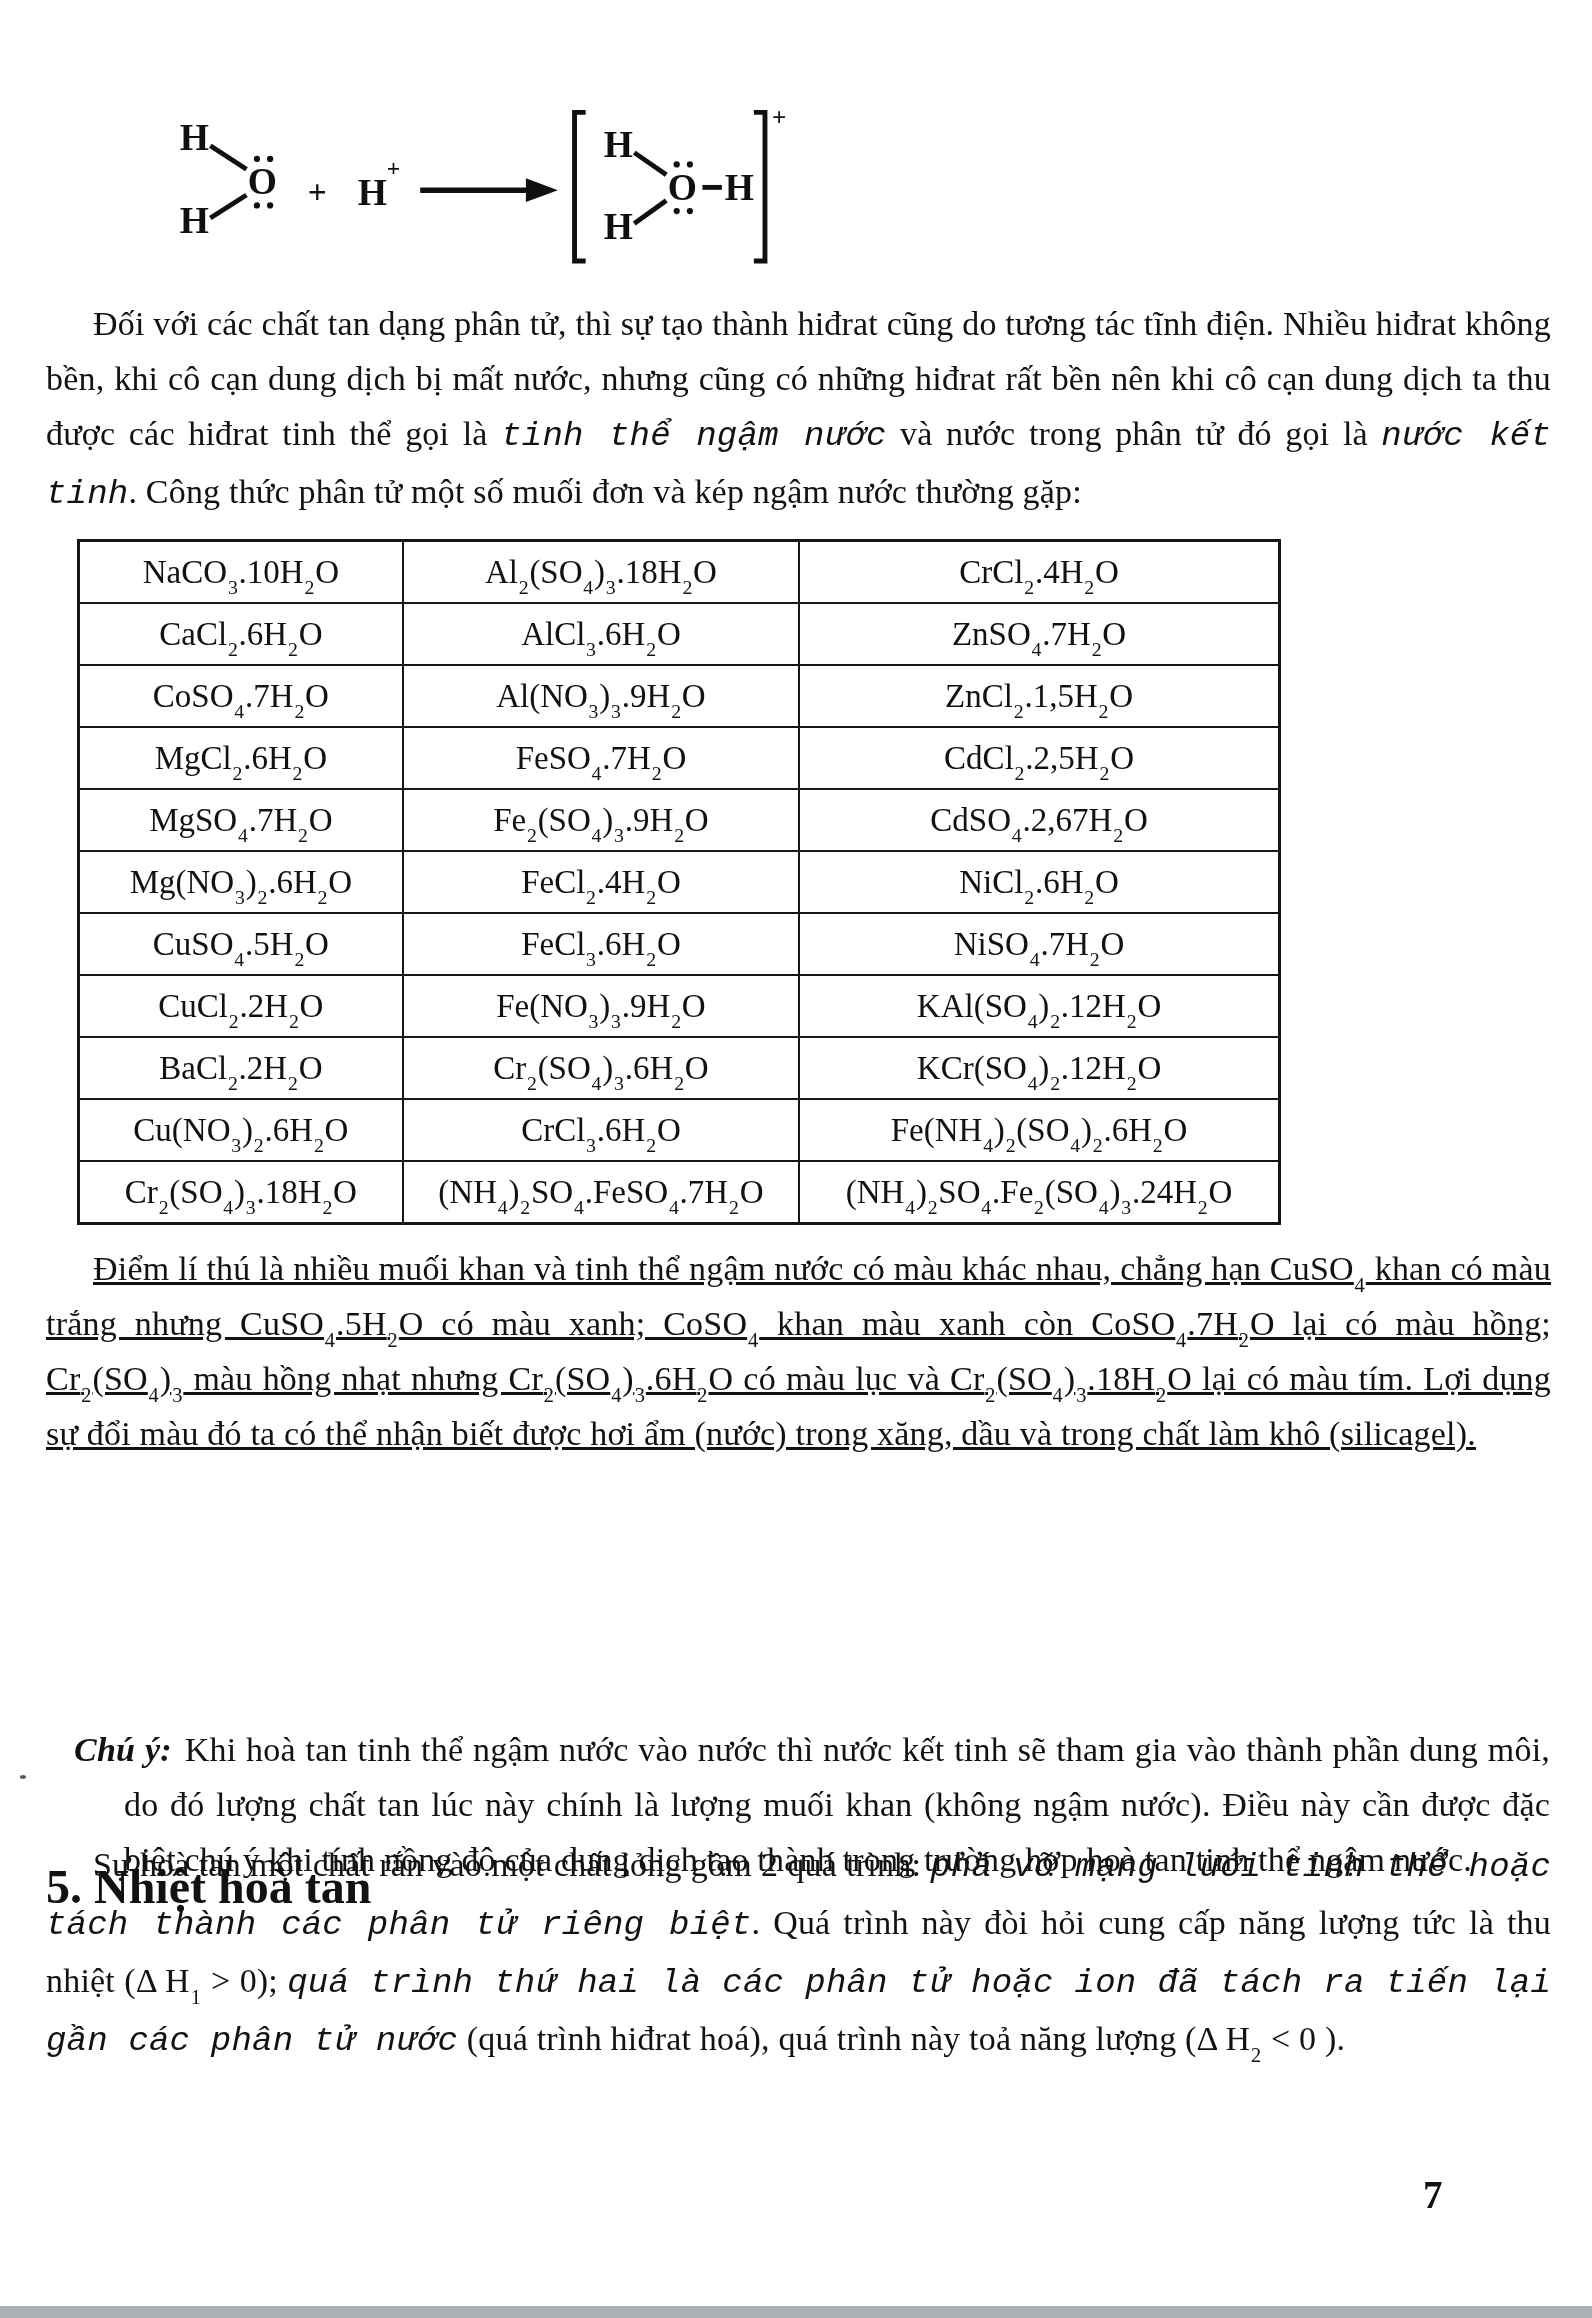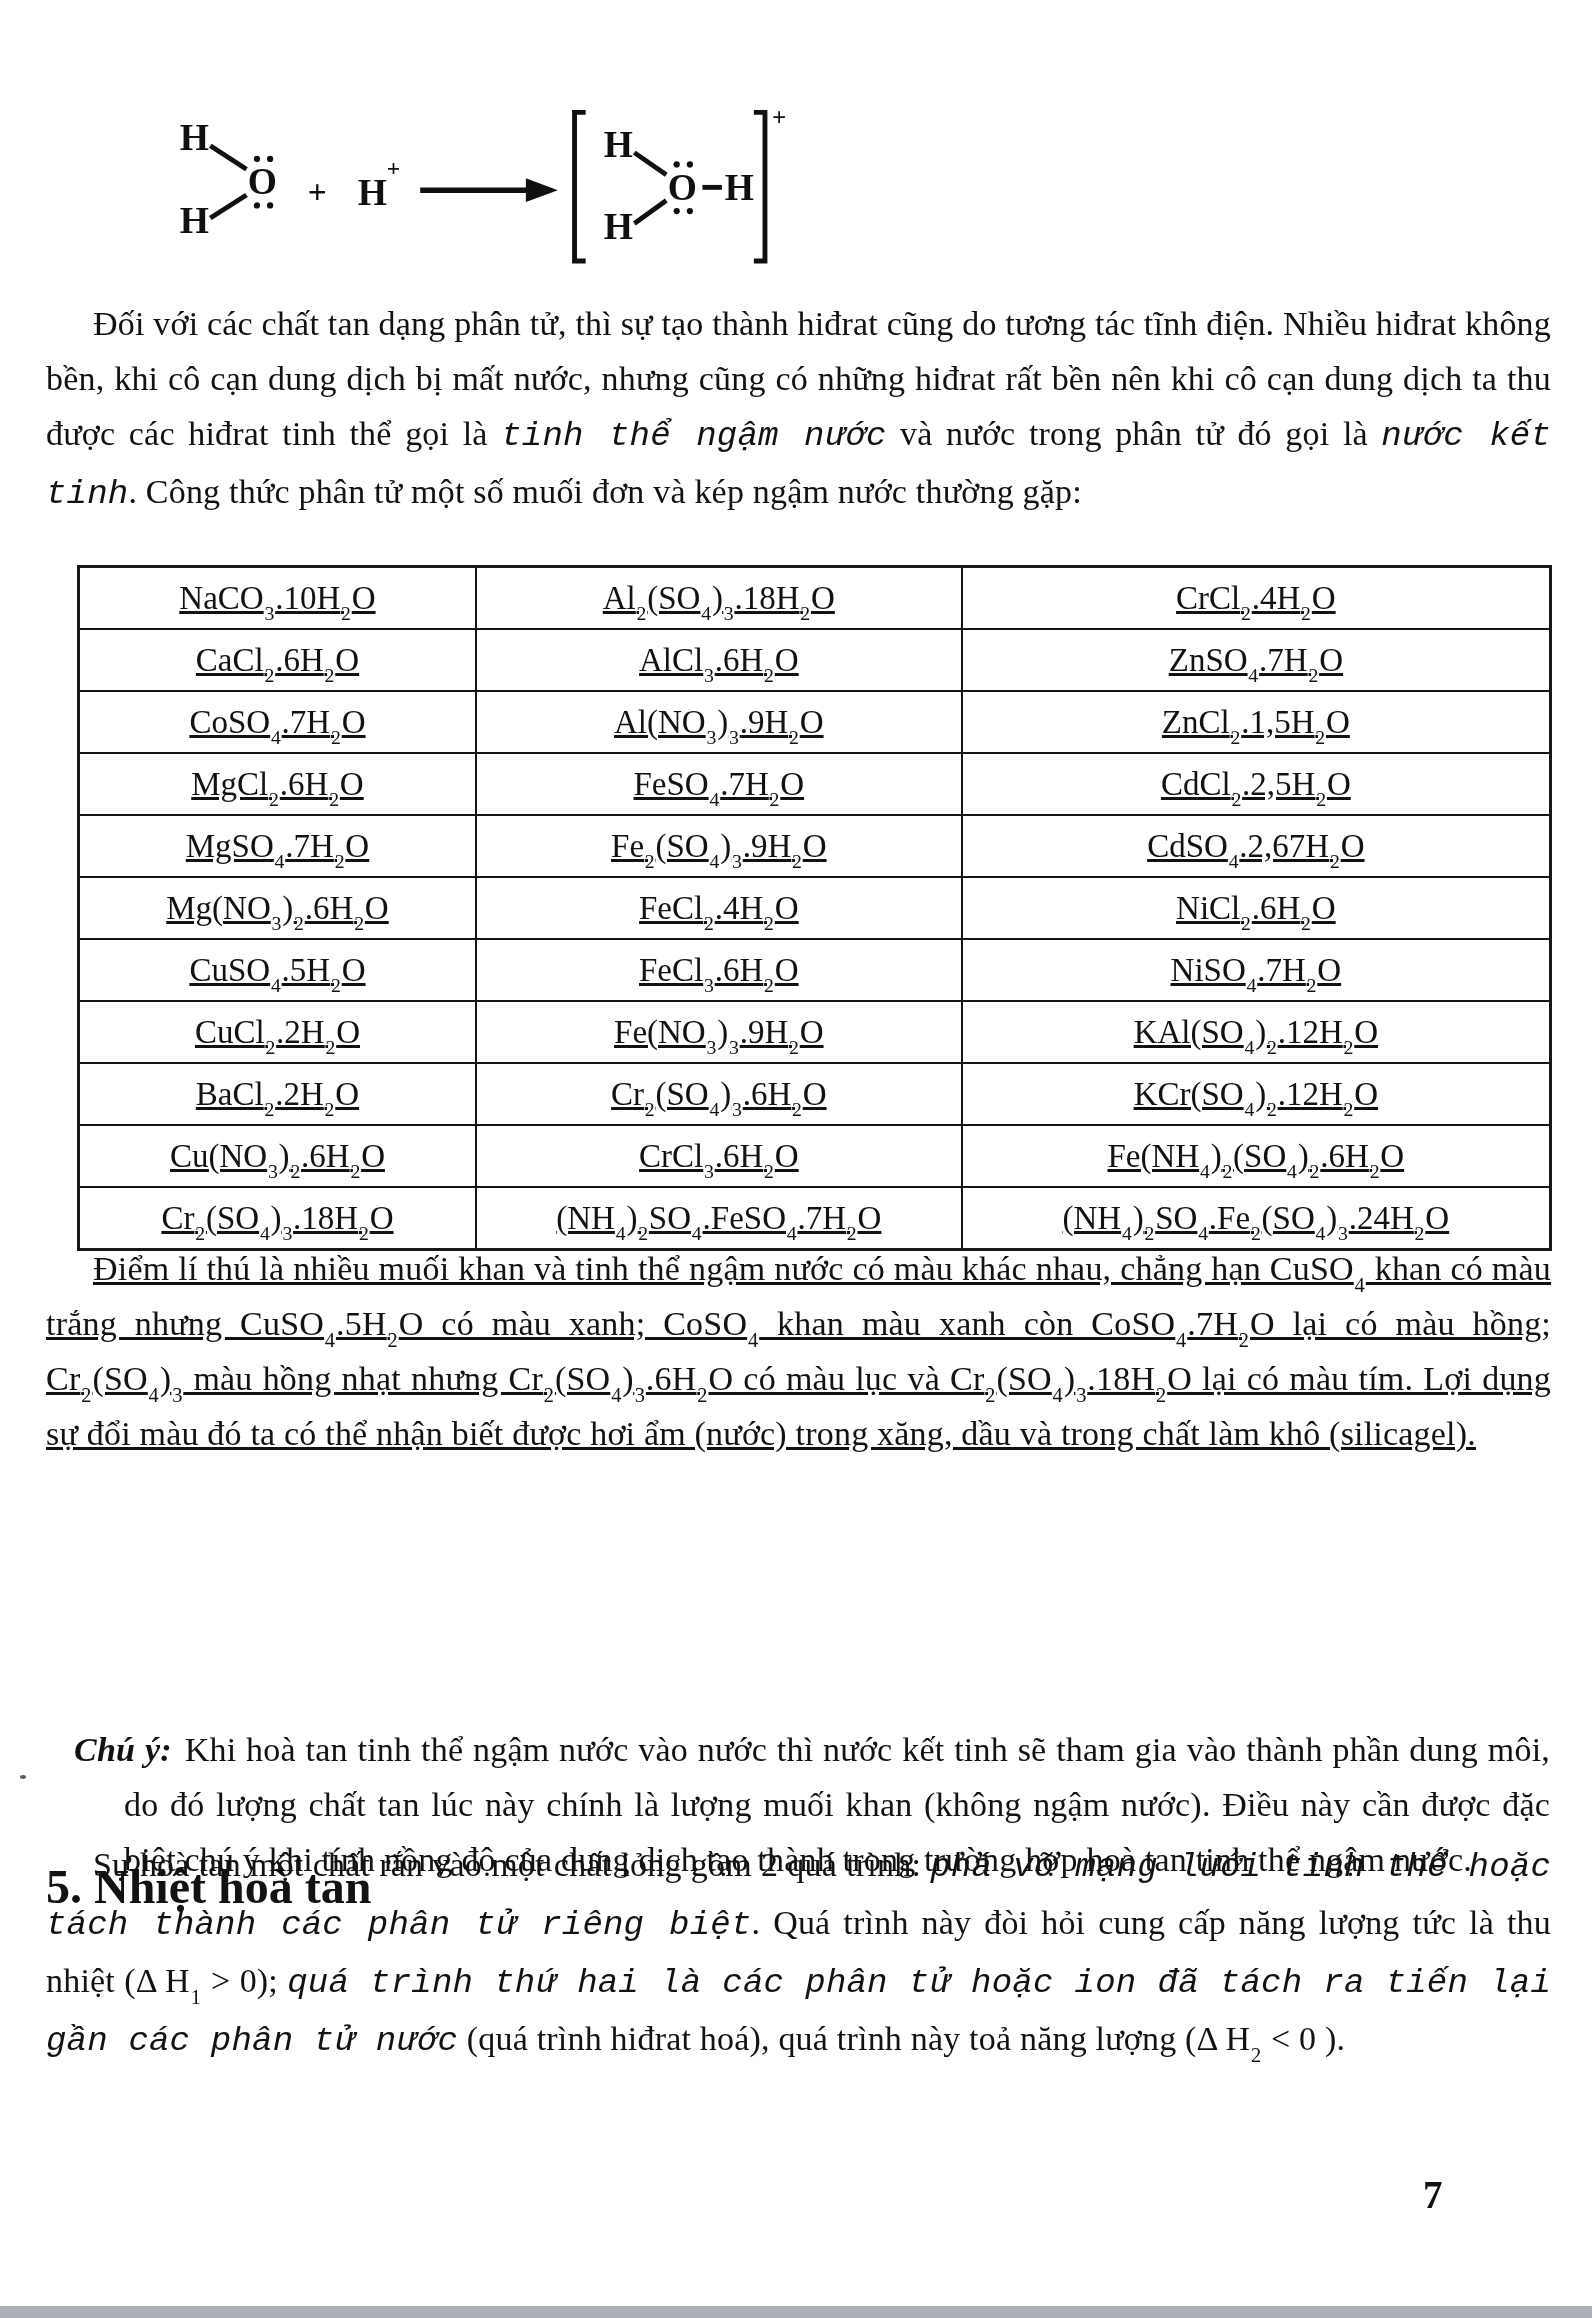--- a/index.html
+++ b/index.html
@@ -62,26 +62,25 @@
     left:46px;
     top:1822px;
     font-size:48px;
     font-weight:bold;
     line-height:50px;
   }
   #p3{top:1803px;}
   
   .salt-table{
     position:absolute;
-    top:565px;
+    top:539px;
     left:77px;
-    width:1475px;
+    width:1204px;
     border-collapse:collapse;
     table-layout:fixed;
-    text-decoration:underline;
   }
   .salt-table td{
     border:2.4px solid #161616;
     height:60px;
     text-align:center;
     vertical-align:middle;
     font-size:33px;
     padding:0 4.9px;
   }
   .salt-table{border:3.3px solid #161616;}

